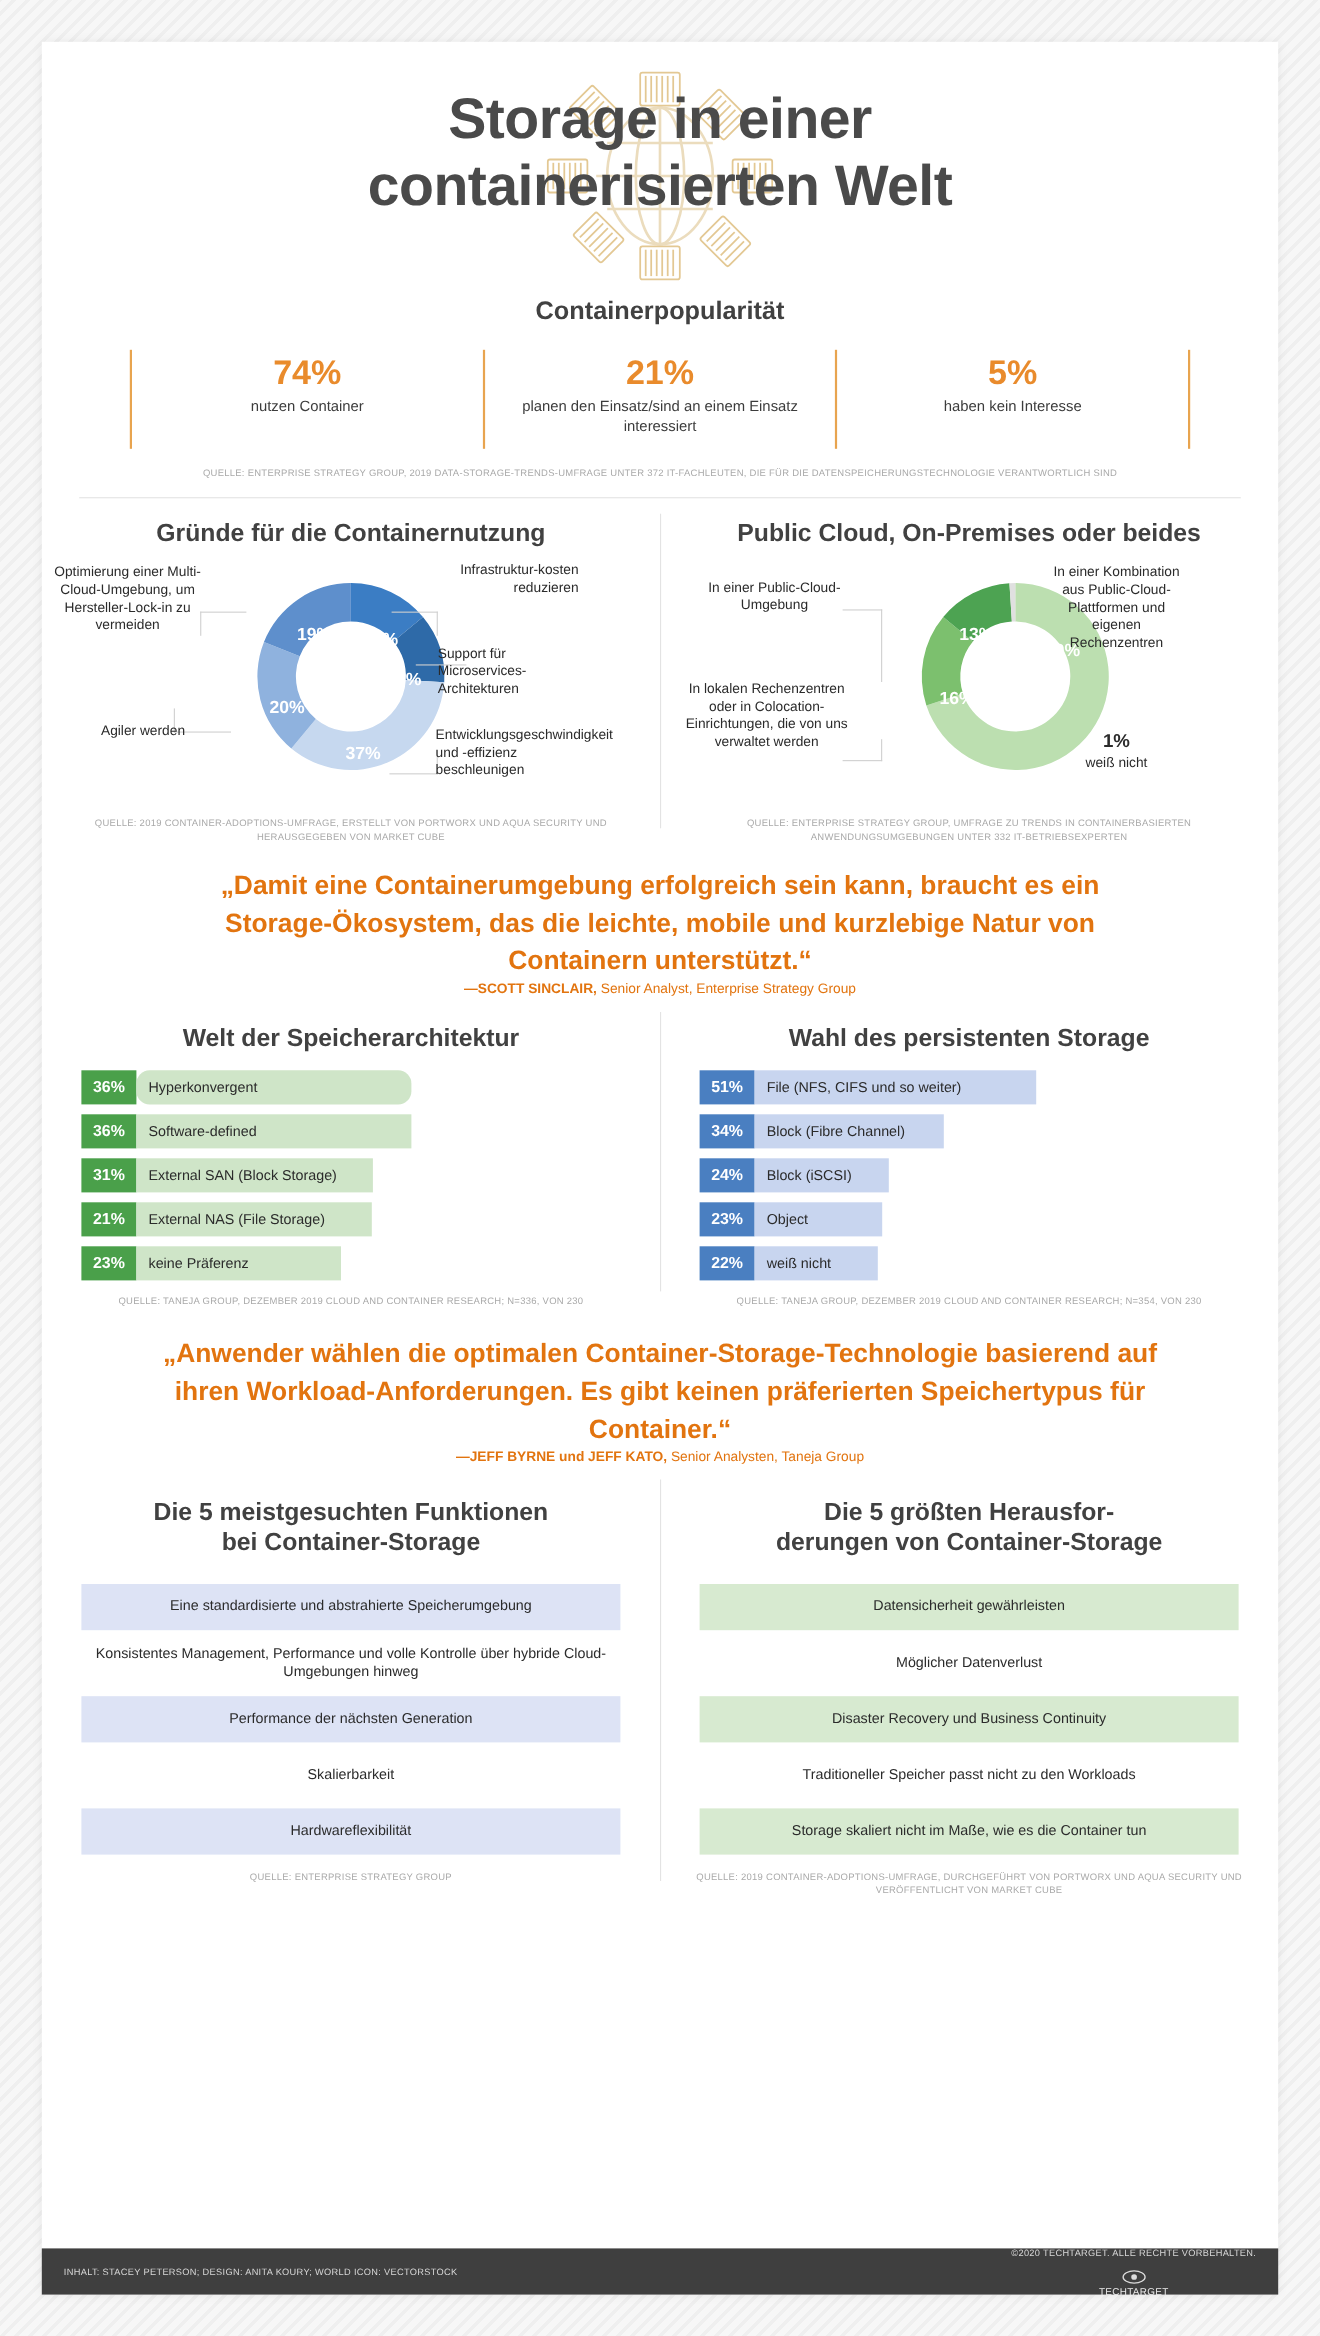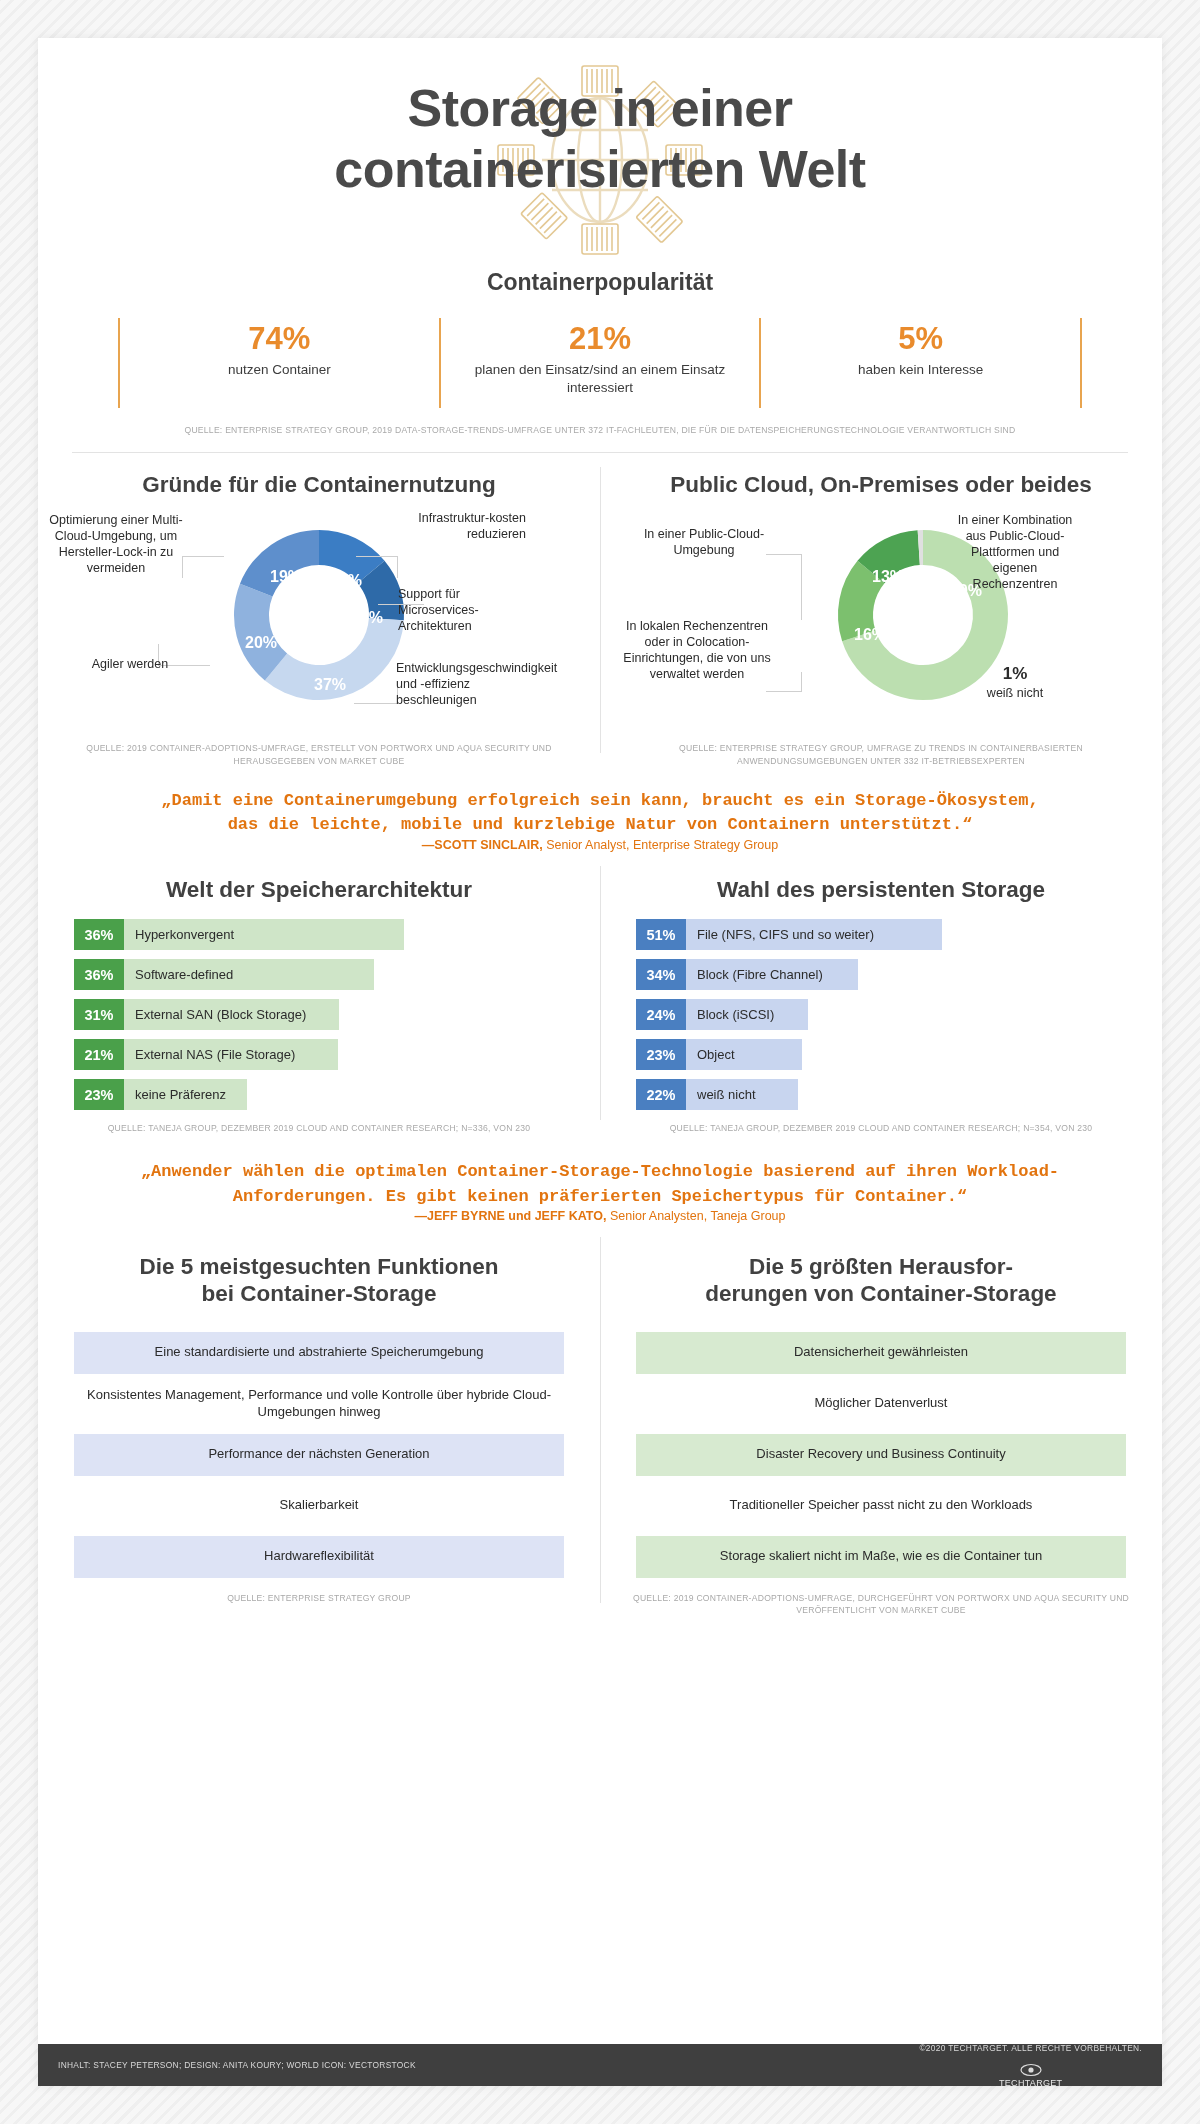--- a/index.html
+++ b/index.html
@@ -148,25 +148,24 @@
   .leader {
     position: absolute;
     border-color: #cfcfcf;
     border-style: solid;
     border-width: 0;
   }
 
   
   .quote-block { padding: 22px 120px 0; text-align: center; }
   .quote-text {
-    font-size: 17px;
+    font-size: 24px;
     font-weight: bold;
     color: #e2740f;
     line-height: 1.42;
-    font-family: Liberation Mono, monospace;
   }
   .quote-attr {
     font-size: 12.5px;
     color: #e2740f;
     margin-top: 0;
   }
   .quote-attr b { font-weight: bold; }
 
   
   .bars { margin-top: 16px; padding: 0 16px; }
@@ -439,37 +438,37 @@
     </div>
   </div>
 
   <div class="two-col" style="padding-top:24px;">
 
     <div class="col">
       <div class="panel-title">Welt der Speicherarchitektur</div>
       <div class="bars">
         <div class="bar-row">
           <div class="bar-val g-dark">36%</div>
-          <div class="bar-fill g-light" style="width:280px;">Hyperkonvergent</div>
+          <div class="bar-fill g-light" style="width:250px;border-radius:12px;">Hyperkonvergent</div>
         </div>
         <div class="bar-row">
           <div class="bar-val g-dark">36%</div>
           <div class="bar-fill g-light" style="width:250px;">Software-defined</div>
         </div>
         <div class="bar-row">
           <div class="bar-val g-dark">31%</div>
           <div class="bar-fill g-light" style="width:215px;">External SAN (Block Storage)</div>
         </div>
         <div class="bar-row">
           <div class="bar-val g-dark">21%</div>
           <div class="bar-fill g-light" style="width:214px;">External NAS (File Storage)</div>
         </div>
         <div class="bar-row">
           <div class="bar-val g-dark">23%</div>
-          <div class="bar-fill g-light" style="width:123px;">keine Präferenz</div>
+          <div class="bar-fill g-light" style="width:186px;">keine Präferenz</div>
         </div>
       </div>
       <div class="source" style="margin-top:12px;">QUELLE: TANEJA GROUP, DEZEMBER 2019 CLOUD AND CONTAINER RESEARCH; N=336, VON 230</div>
     </div>
 
     <div class="col">
       <div class="panel-title">Wahl des persistenten Storage</div>
       <div class="bars">
         <div class="bar-row">
           <div class="bar-val b-dark">51%</div>

